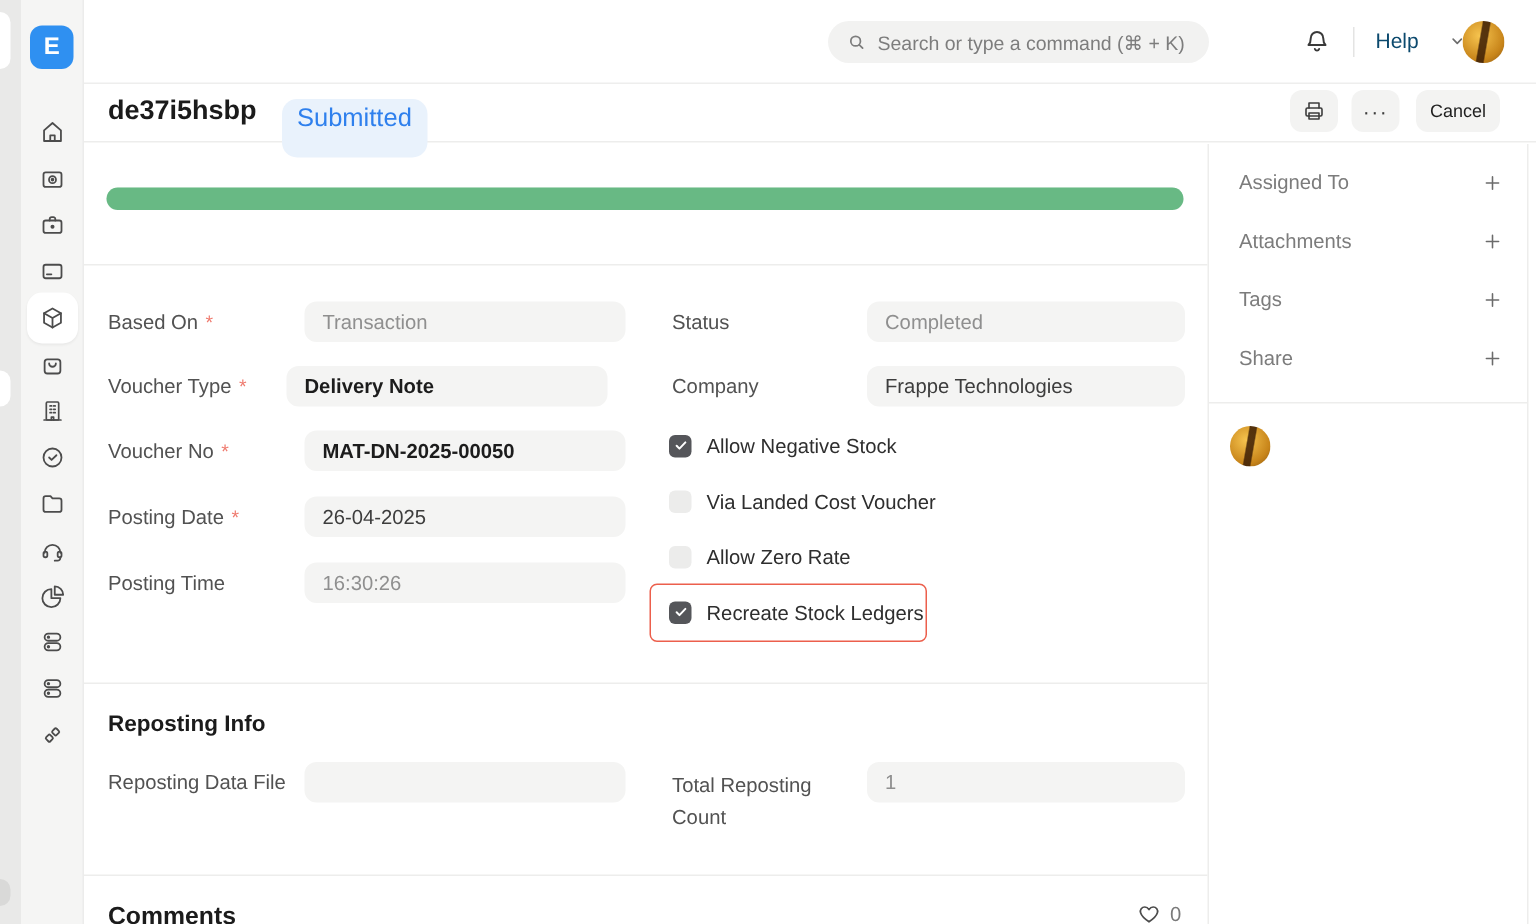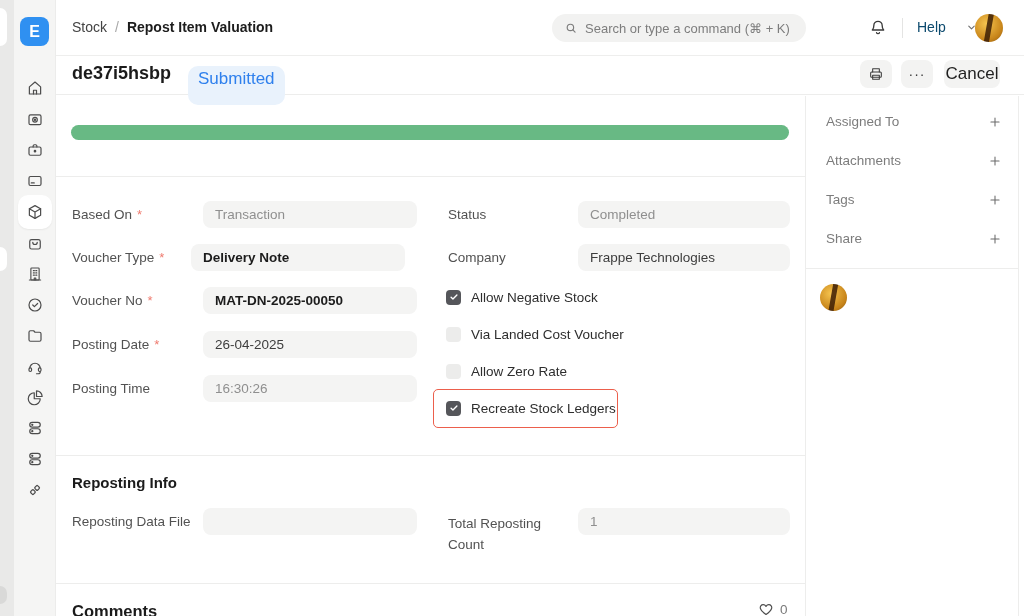--- a/index.html
+++ b/index.html
@@ -62,21 +62,21 @@
     font-size:17px; padding:3px 10px 16px; border-radius:10px;
   }
   .tool-btn {
     position:absolute; top:4px; height:28px; border-radius:8px; background:#f3f3f2;
     display:flex; align-items:center; justify-content:center; color:#3c3c3c; border:none;
     font-family:inherit; cursor:pointer;
   }
   .btn-print { left:804px; width:32px; }
   .btn-print svg { width:16px; height:16px; }
   .btn-menu { left:845px; width:32px; font-size:14px; letter-spacing:1px; color:#3c3c3c; }
-  .btn-cancel { left:888px; width:56px; font-size:17px; color:#1f1f1f; }
+  .btn-cancel { left:888px; width:56px; font-size:12px; color:#1f1f1f; }
 
   
   .v-divider-main { left:805px; top:96px; width:1px; height:520px; background:#ededec; }
   .v-divider-right { left:1018px; top:96px; width:1px; height:520px; background:#ededec; }
   .h-div { height:1px; background:#ededec; }
 
   
   .progress-track { left:71px; top:125px; width:718px; height:15px; border-radius:8px; background:#eef7f1; }
   .progress-fill { height:100%; border-radius:8px; background:#68b984; }
 
@@ -219,25 +219,20 @@
   </div>
   <div class="rail-icon" style="top:481px">
     <svg viewBox="0 0 24 24" fill="none" stroke="currentColor" stroke-width="1.6" stroke-linecap="round" stroke-linejoin="round">
         <rect x="6.6" y="12.2" width="5.2" height="5.2" rx="1.3" transform="rotate(45 9.2 14.8)"></rect>
         <rect x="12.2" y="6.6" width="5.2" height="5.2" rx="1.3" transform="rotate(45 14.8 9.2)"></rect>
       </svg>
   </div>
 </div>
 
 <div class="abs header">
-  <div class="breadcrumb">
-    <span class="crumb-section">Stock</span>
-    <span class="crumb-sep">/</span>
-    <span class="crumb-page">Repost Item Valuation</span>
-  </div>
   <div class="searchbar">
     <svg viewBox="0 0 24 24" fill="none" stroke="currentColor" stroke-width="2" stroke-linecap="round">
         <circle cx="11" cy="11" r="5.5"></circle>
         <path d="M15.2 15.2 19 19"></path>
       </svg>
     <span>Search or type a command (⌘ + K)</span>
   </div>
   <div class="bell">
     <svg viewBox="0 0 24 24" fill="none" stroke="currentColor" stroke-width="1.6" stroke-linecap="round" stroke-linejoin="round">
         <path d="M12 4a5 5 0 0 1 5 5c0 3.5 1 4.6 1.8 5.4H5.2C6 13.6 7 12.5 7 9a5 5 0 0 1 5-5z"></path>

